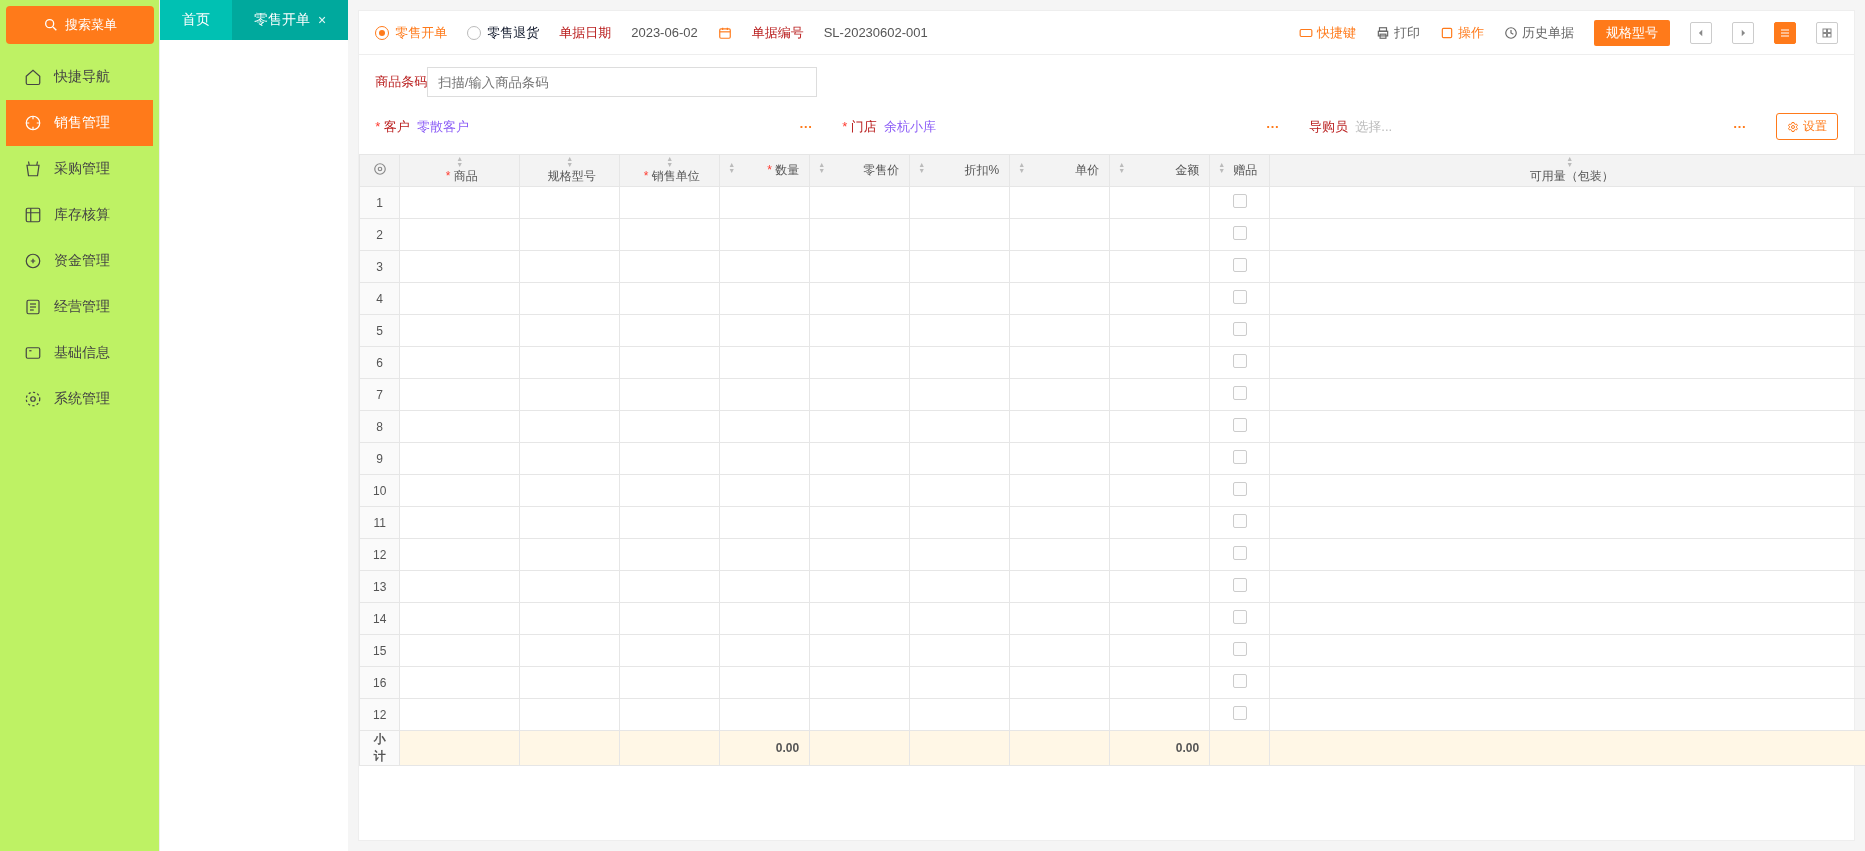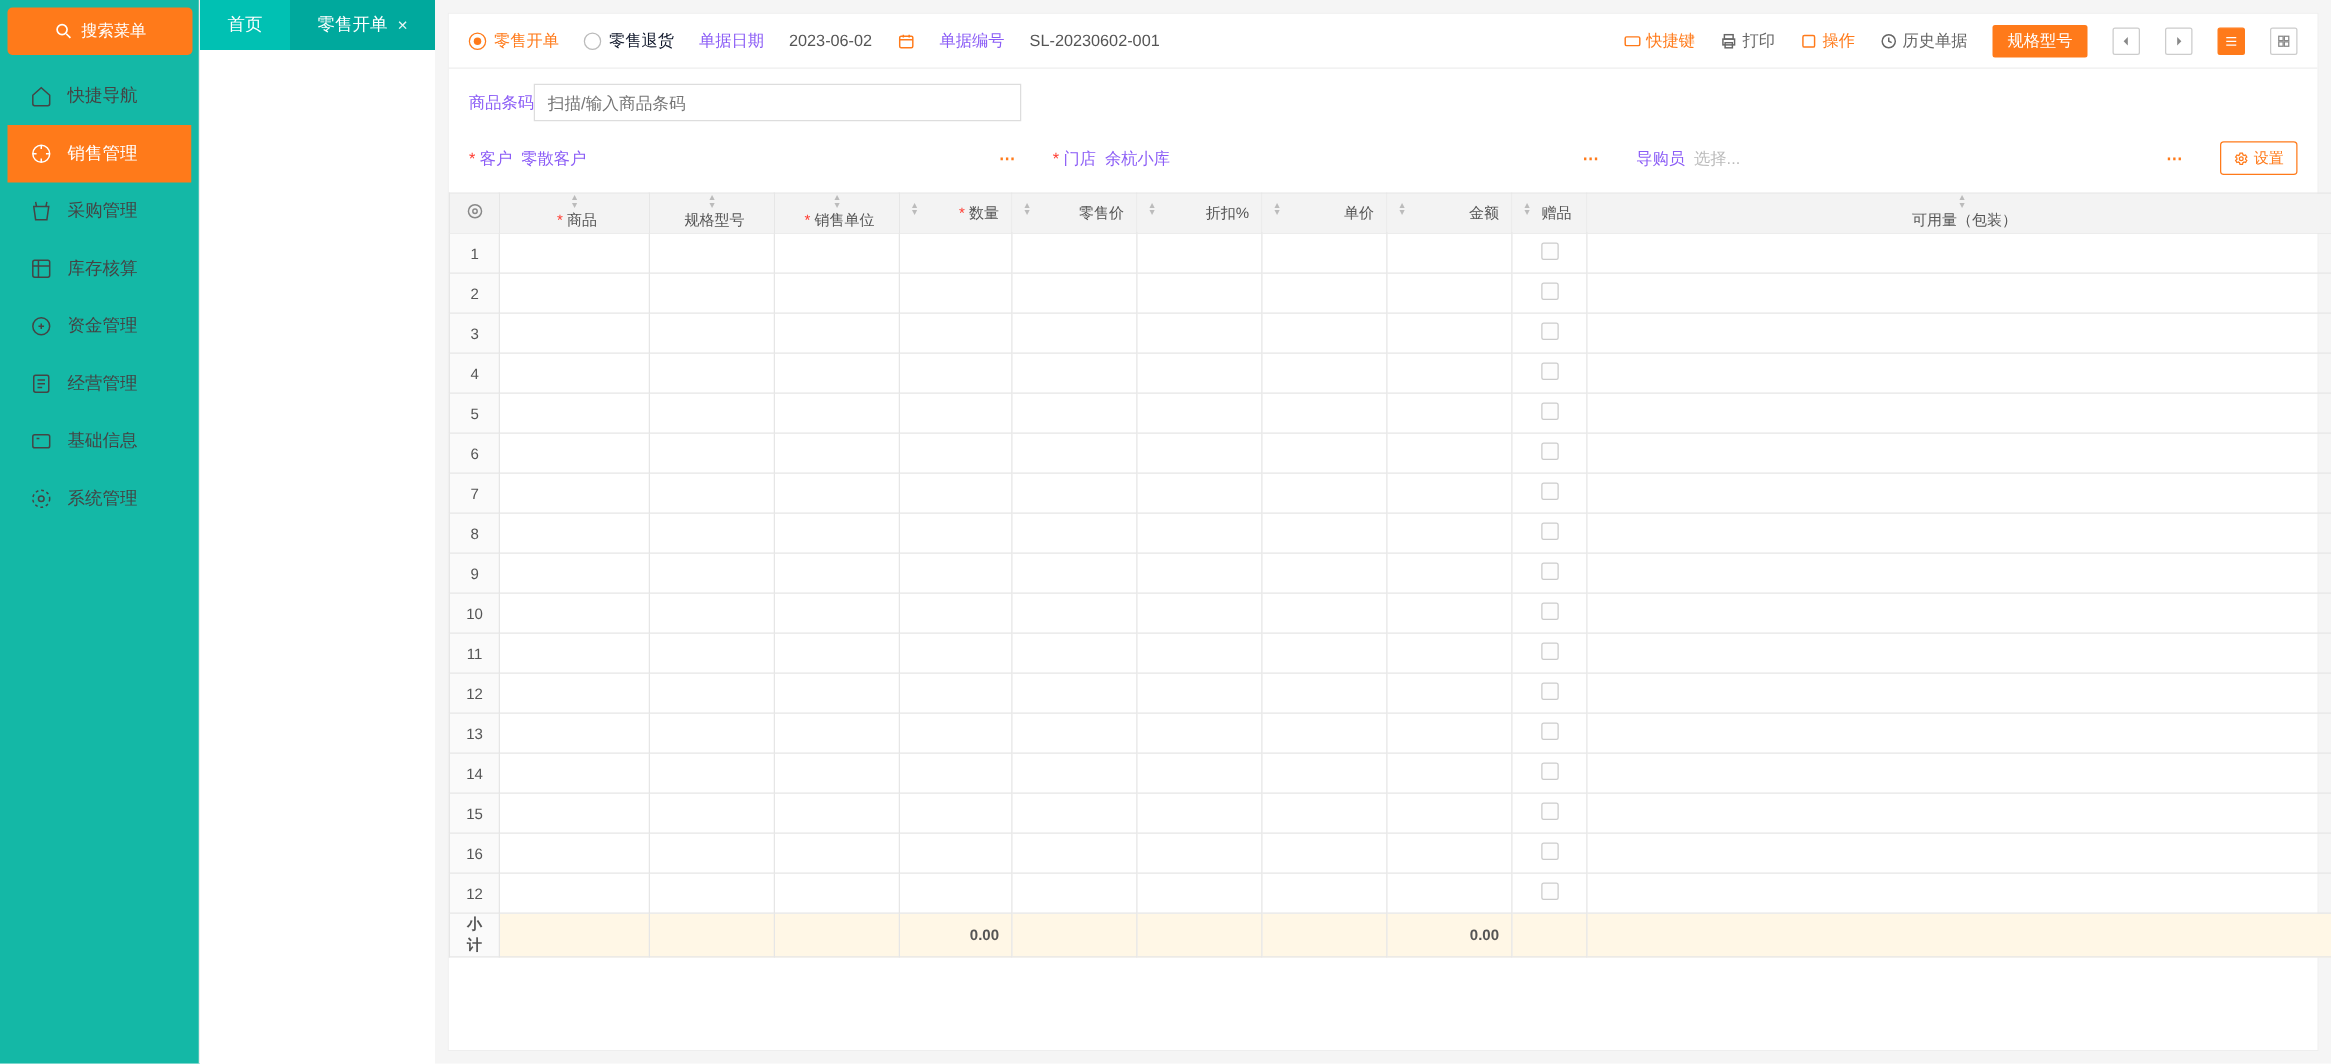--- a/index.html
+++ b/index.html
@@ -1,20 +1,20 @@
 <!DOCTYPE html>
 <html><head>
 <meta charset="utf-8">
 <style>
 *{box-sizing:border-box;margin:0;padding:0;font-family:-apple-system,BlinkMacSystemFont,"Segoe UI","PingFang SC","Microsoft YaHei",sans-serif}
 body{background:#fff;font-size:13px;color:#333;overflow:hidden}
 .app{display:flex;height:851px;width:1865px}
 
 
-.sidebar{width:160px;background:#14b8a6;border-right:1px solid #eee;display:flex;flex-direction:column;padding:6px 6px 0 6px}
+.sidebar{width:160px;background:#bef264;border-right:1px solid #eee;display:flex;flex-direction:column;padding:6px 6px 0 6px}
 .search-btn{background:#ff7a1a;color:#fff;height:38px;width:148px;border-radius:4px;display:flex;align-items:center;justify-content:center;gap:6px;cursor:pointer;margin-bottom:10px}
 .search-btn svg{width:16px;height:16px}
 .nav-item{display:flex;align-items:center;gap:12px;color:#444;padding:14px 18px;cursor:pointer;font-size:14px}
 .nav-item.active{background:#ff7a1a;color:#fff;border-radius:0}
 .nav-item svg{width:18px;height:18px;flex:0 0 18px}
 
 
 .main{flex:1;display:flex;flex-direction:row;min-width:0}
 .tabbar{height:40px;background:#00c1b3;display:flex;align-items:stretch}
 .tab{display:flex;align-items:center;padding:0 22px;color:#fff;cursor:pointer;font-size:14px;gap:8px}
@@ -33,21 +33,21 @@
 .val{color:#555}
 .spacer{flex:1}
 .link{display:flex;align-items:center;gap:4px;color:#666;cursor:pointer}
 .link.orange{color:#ff7a1a}
 .btn-primary{background:#ff7a1a;color:#fff;padding:4px 12px;border-radius:2px;cursor:pointer}
 .icon-sq{width:22px;height:22px;border:1px solid #ccc;border-radius:2px;display:flex;align-items:center;justify-content:center;color:#888;cursor:pointer}
 .icon-sq.on{background:#ff7a1a;border-color:#ff7a1a;color:#fff}
 
 .filters{padding:12px 16px 0 16px;display:flex;flex-direction:column;gap:16px}
 .row{display:flex;align-items:center;}
-.lbl{color:#8b5cf6}
+.lbl{color:#b91c1c}
 .req:before{content:"* ";color:#ff3b30}
 .input{border:1px solid #ddd;height:30px;padding:0 10px;color:#888;width:390px}
 .field{display:flex;align-items:center;flex:1;position:relative}
 .field .cur{color:#8b5cf6}
 .field .ph{color:#bbb}
 .field .dots{position:absolute;right:30px;color:#ff7a1a;cursor:pointer;font-weight:bold}
 .settings-btn{border:1px solid #ff7a1a;color:#ff7a1a;padding:4px 10px;border-radius:3px;display:flex;align-items:center;gap:4px;cursor:pointer;font-size:12px}
 
 .grid-wrap{flex:1;margin:14px 0 0 0;display:flex;flex-direction:column;min-height:0}
 table{border-collapse:collapse;width:100%;table-layout:fixed}

